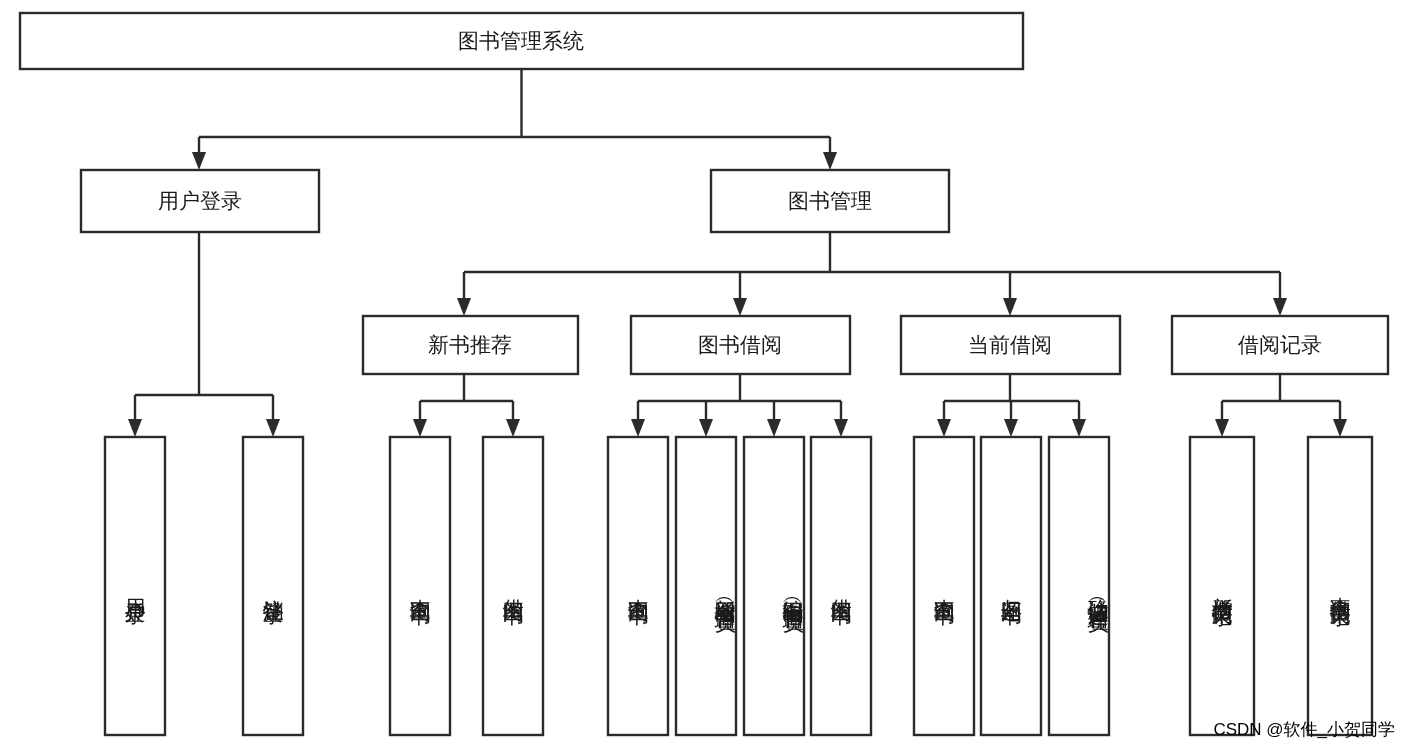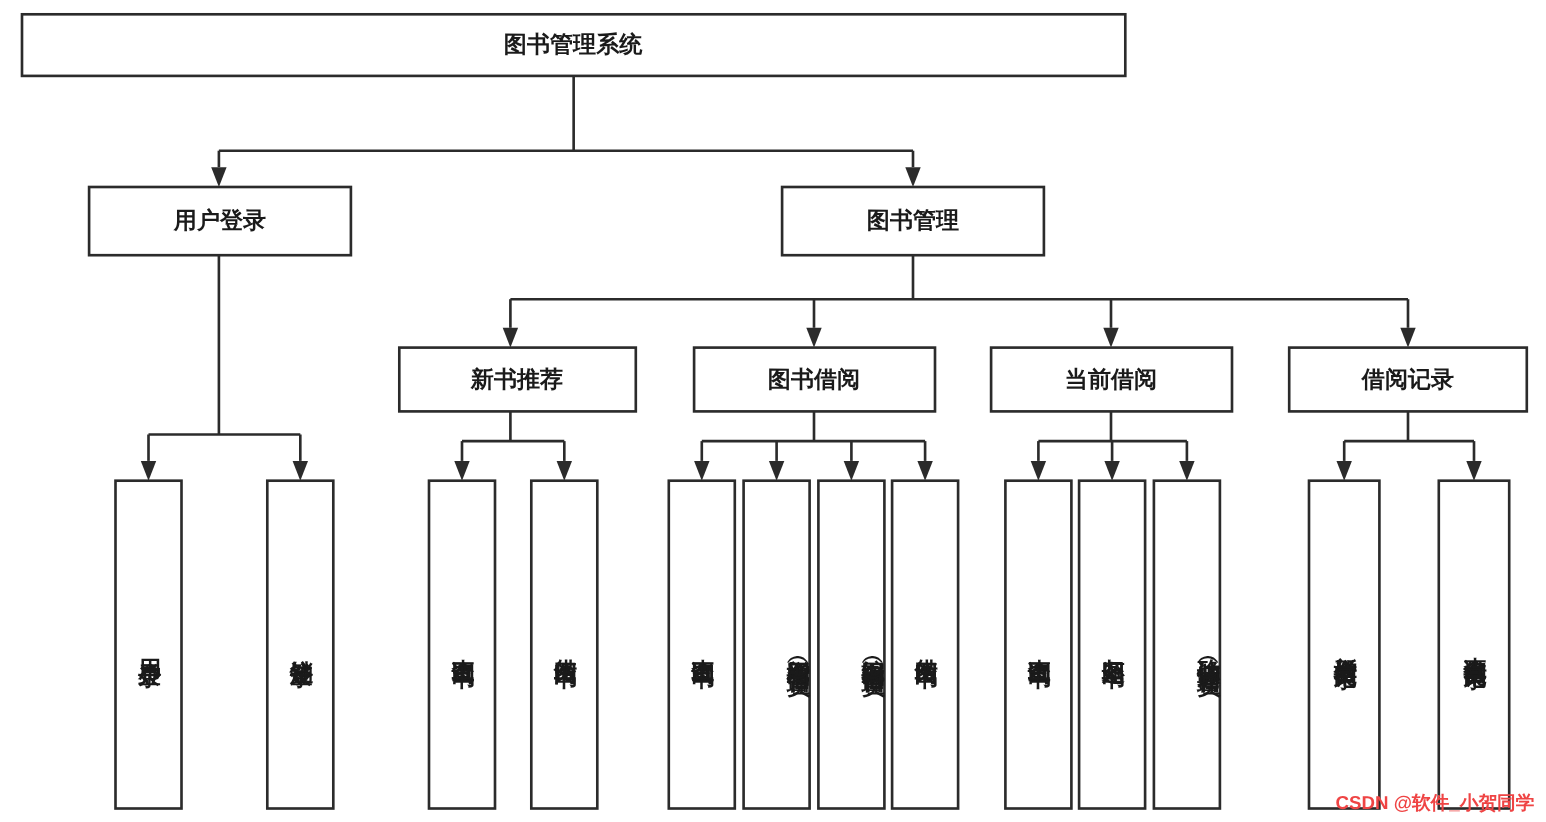--- a/index.html
+++ b/index.html
@@ -11,21 +11,20 @@
     width: 1405px;
     height: 747px;
     font-family: "Liberation Sans", "DejaVu Sans", sans-serif;
     overflow: hidden;
     position: relative;
   }
   #diagram-root {
     position: relative;
     width: 1405px;
     height: 747px;
-    font-weight: bold;
   }
   svg.flow {
     position: absolute;
     left: 0;
     top: 0;
     width: 1405px;
     height: 747px;
   }
   .node-box {
     fill: #ffffff;
@@ -63,21 +62,21 @@
     letter-spacing: 2px;
     white-space: nowrap;
     pointer-events: none;
   }
   .watermark {
     position: absolute;
     right: 10px;
     bottom: 6px;
     font-family: "Liberation Sans", "DejaVu Sans", sans-serif;
     font-size: 17px;
-    color: #ef4444;
+    color: #000000;
     white-space: nowrap;
   }
 </style>
 </head>
 <body>
 
 <div id="diagram-root">
 
   <svg class="flow" viewBox="0 0 1405 747">
 

